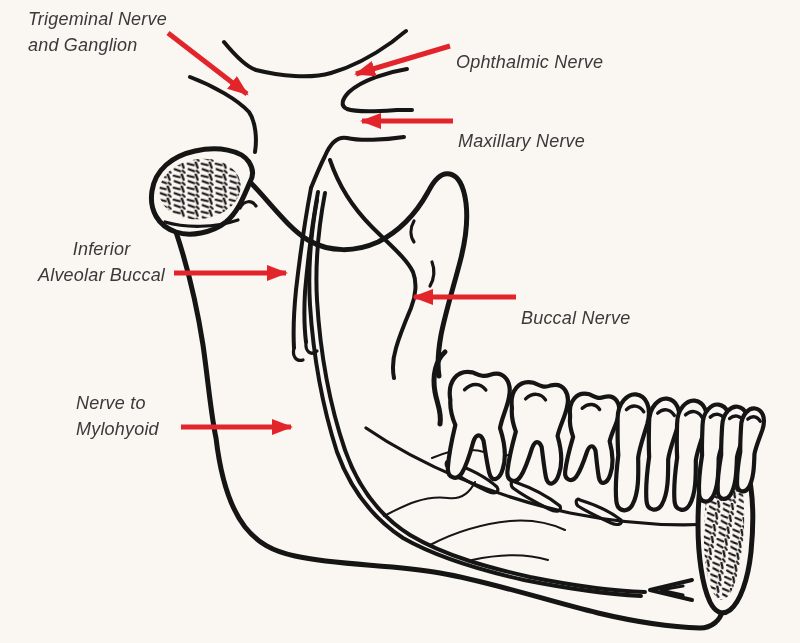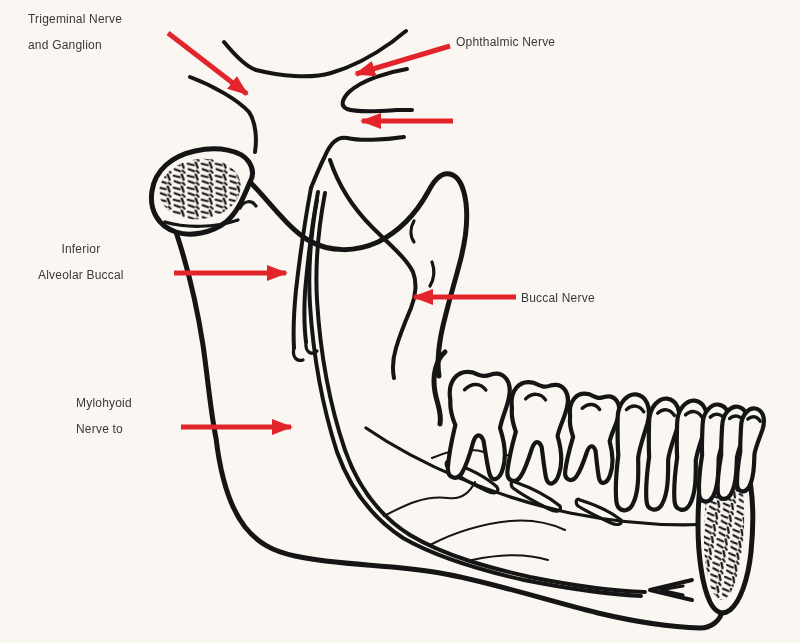--- a/index.html
+++ b/index.html
@@ -12,27 +12,28 @@
   .stage{
     position:relative;
     width:800px;height:643px;
     background:var(--bg);
     overflow:hidden;
     font-family:"Liberation Sans", sans-serif;
   }
   .stage svg{position:absolute;left:0;top:0;}
   .lbl{
     position:absolute;
-    font-size:12px;
+    font-style:italic;
+    font-size:18px;
     line-height:26px;
     color:var(--txt);
     white-space:nowrap;
     letter-spacing:0.2px;
   }
-  .lbl.single{line-height:22px;}
+  .lbl.single{line-height:22px;margin-top:20px;}
   .bone{fill:none;stroke:var(--ink);stroke-width:5;stroke-linecap:round;stroke-linejoin:round;}
   .bone-fill{fill:var(--bg);stroke:var(--ink);stroke-width:5;stroke-linejoin:round;}
   .nerve{fill:none;stroke:var(--ink);stroke-width:4;stroke-linecap:round;stroke-linejoin:round;}
   .thin{fill:none;stroke:var(--ink);stroke-width:2;stroke-linecap:round;}
   .mid{fill:none;stroke:var(--ink);stroke-width:3.2;stroke-linecap:round;}
   .tcrown{fill:var(--bg);stroke:var(--ink);stroke-width:4.2;stroke-linejoin:round;vector-effect:non-scaling-stroke;}
   .tmark{fill:none;stroke:var(--ink);stroke-width:3.4;stroke-linecap:round;vector-effect:non-scaling-stroke;}
   .arrow{stroke:var(--red);stroke-width:5;fill:none;}
 </style>
 </head>
@@ -139,28 +140,31 @@
 
   <div class="lbl" style="left:28px;top:6px;">
     <div>Trigeminal Nerve</div>
     <div>and Ganglion</div>
   </div>
 
   <div class="lbl single" style="left:456px;top:31px;">
     <span>Ophthalmic Nerve</span>
   </div>
 
+  <div class="lbl single" style="left:458px;top:110px;">
+    <span>Maxillary Nerve</span>
+  </div>
 
   <div class="lbl" style="left:38px;top:236px;text-align:center;">
     <div>Inferior</div>
     <div>Alveolar Buccal</div>
   </div>
 
   <div class="lbl single" style="left:521px;top:287px;">
     <span>Buccal Nerve</span>
   </div>
 
   <div class="lbl" style="left:76px;top:390px;">
+    <div>Nerve to</div>
     <div>Mylohyoid</div>
-    <div>Nerve to</div>
   </div>
 
 </div>
 
 </body></html>

